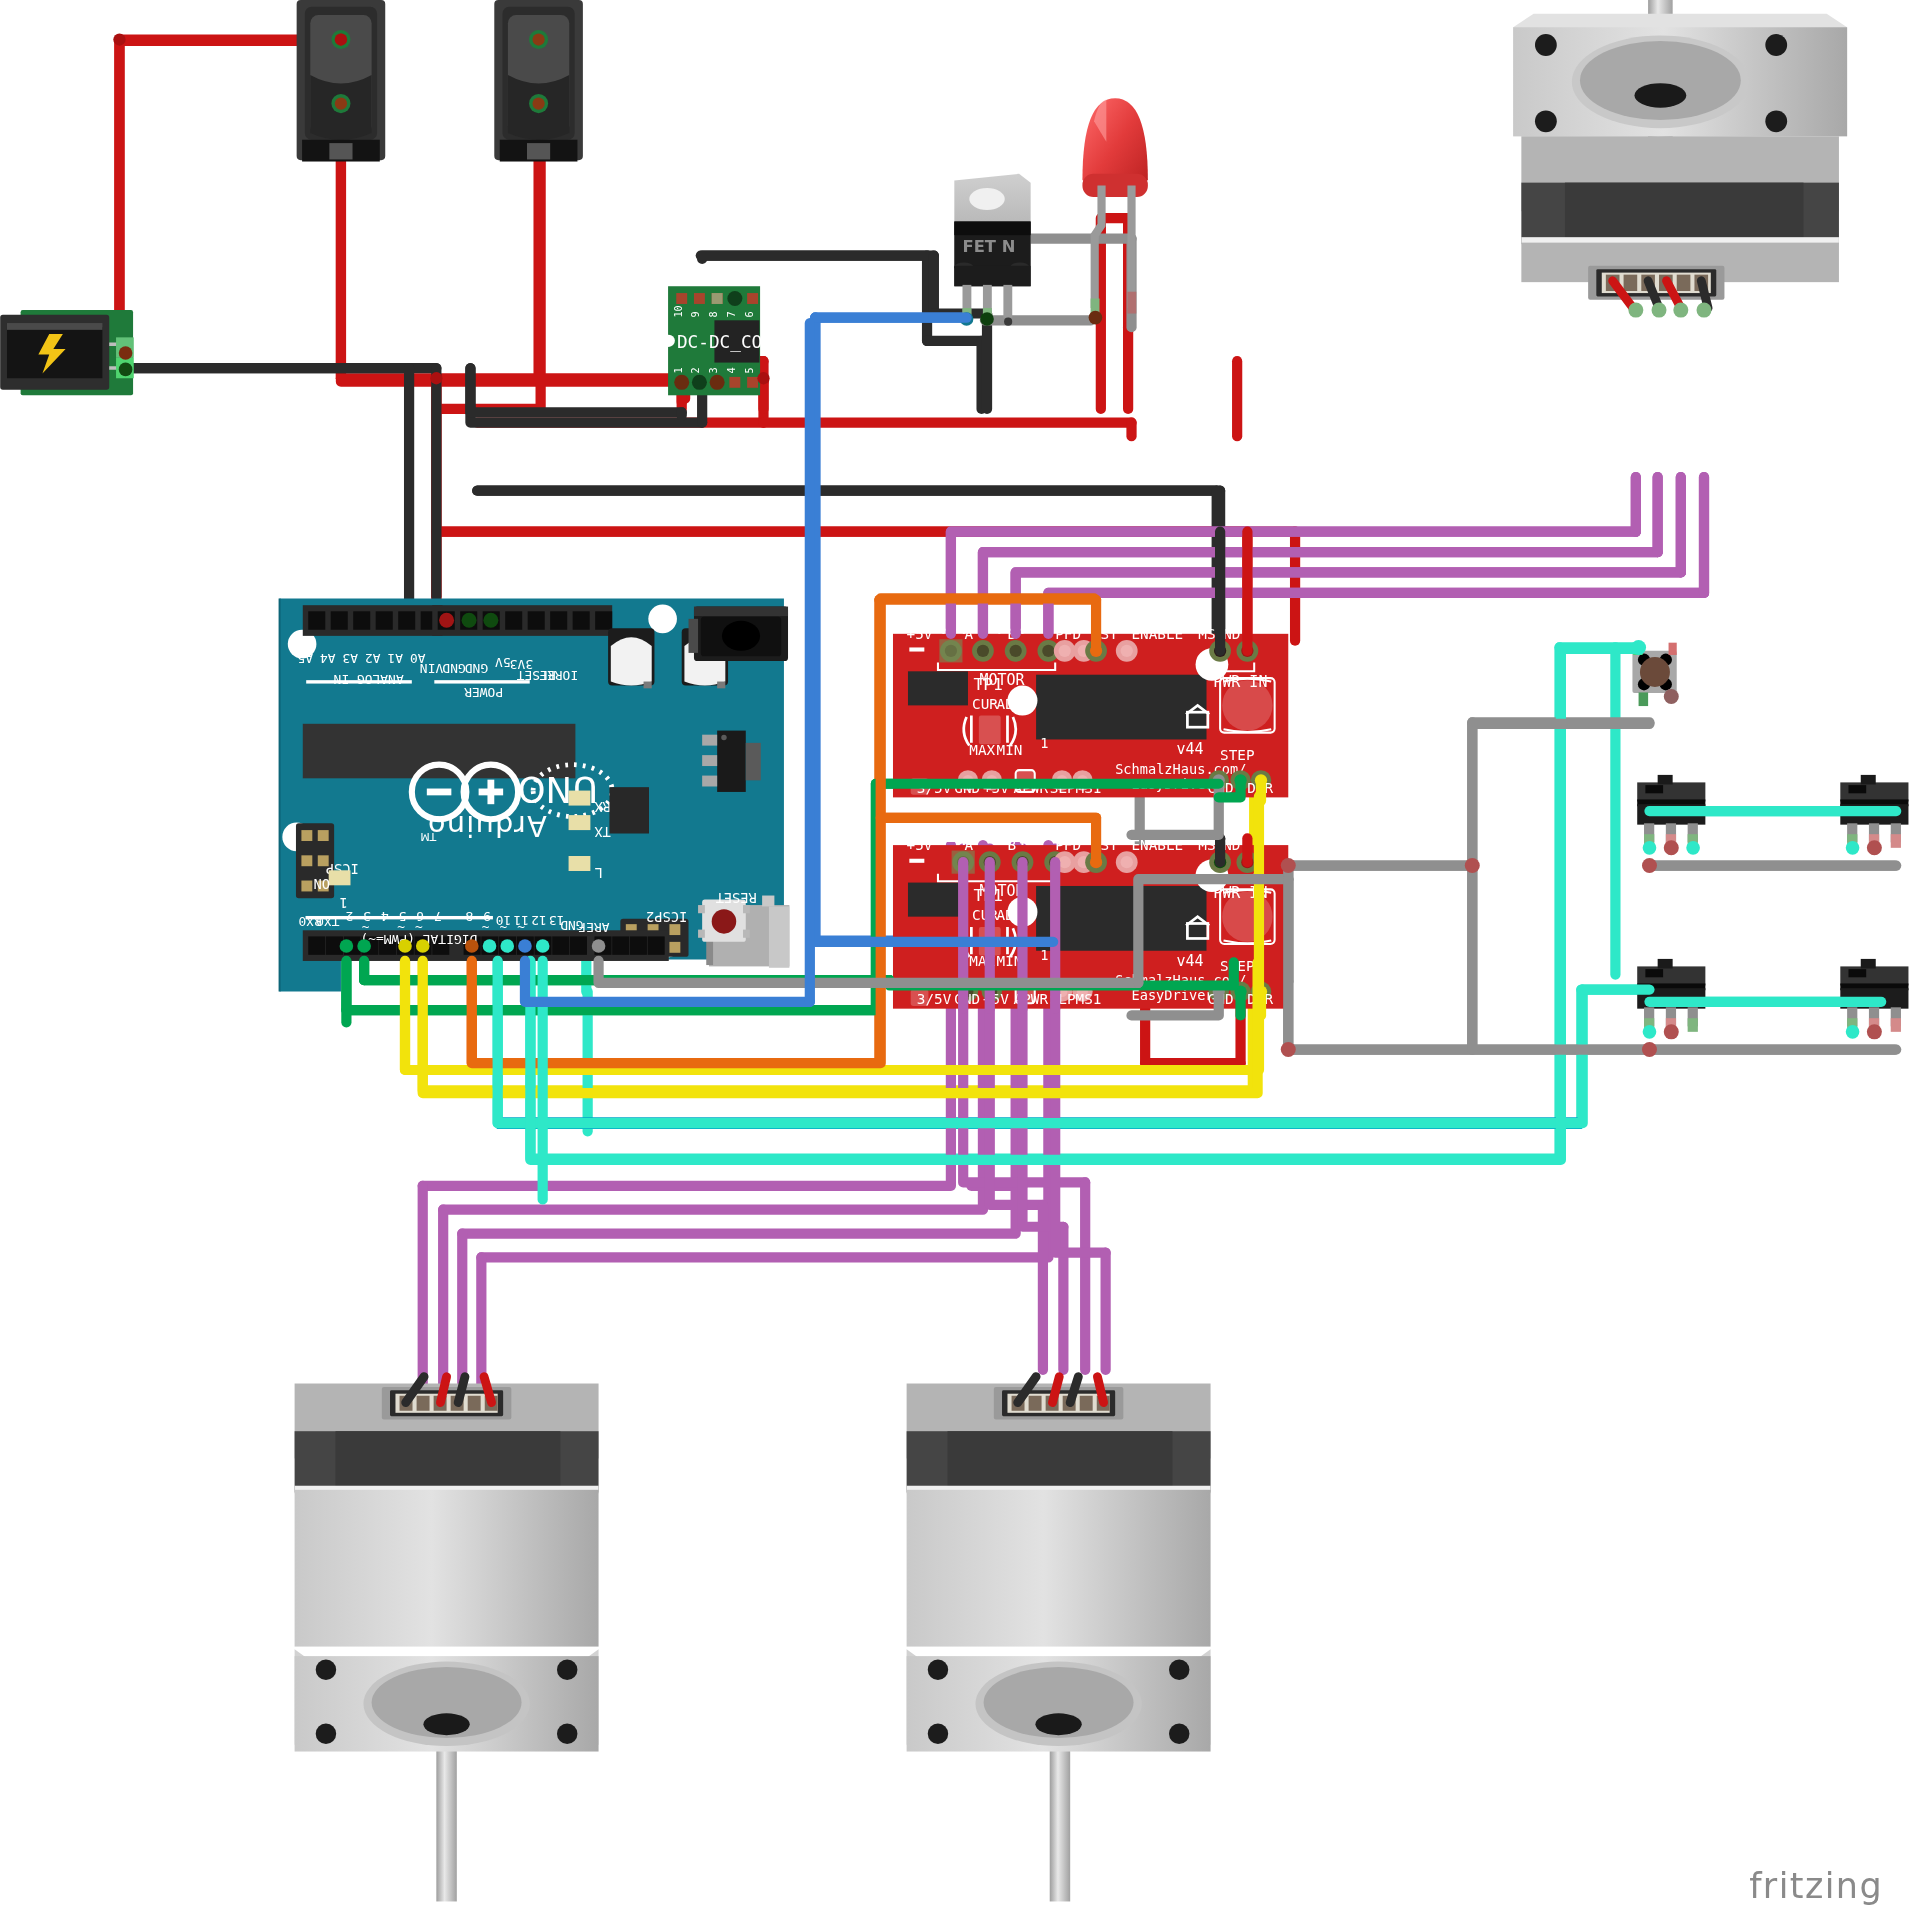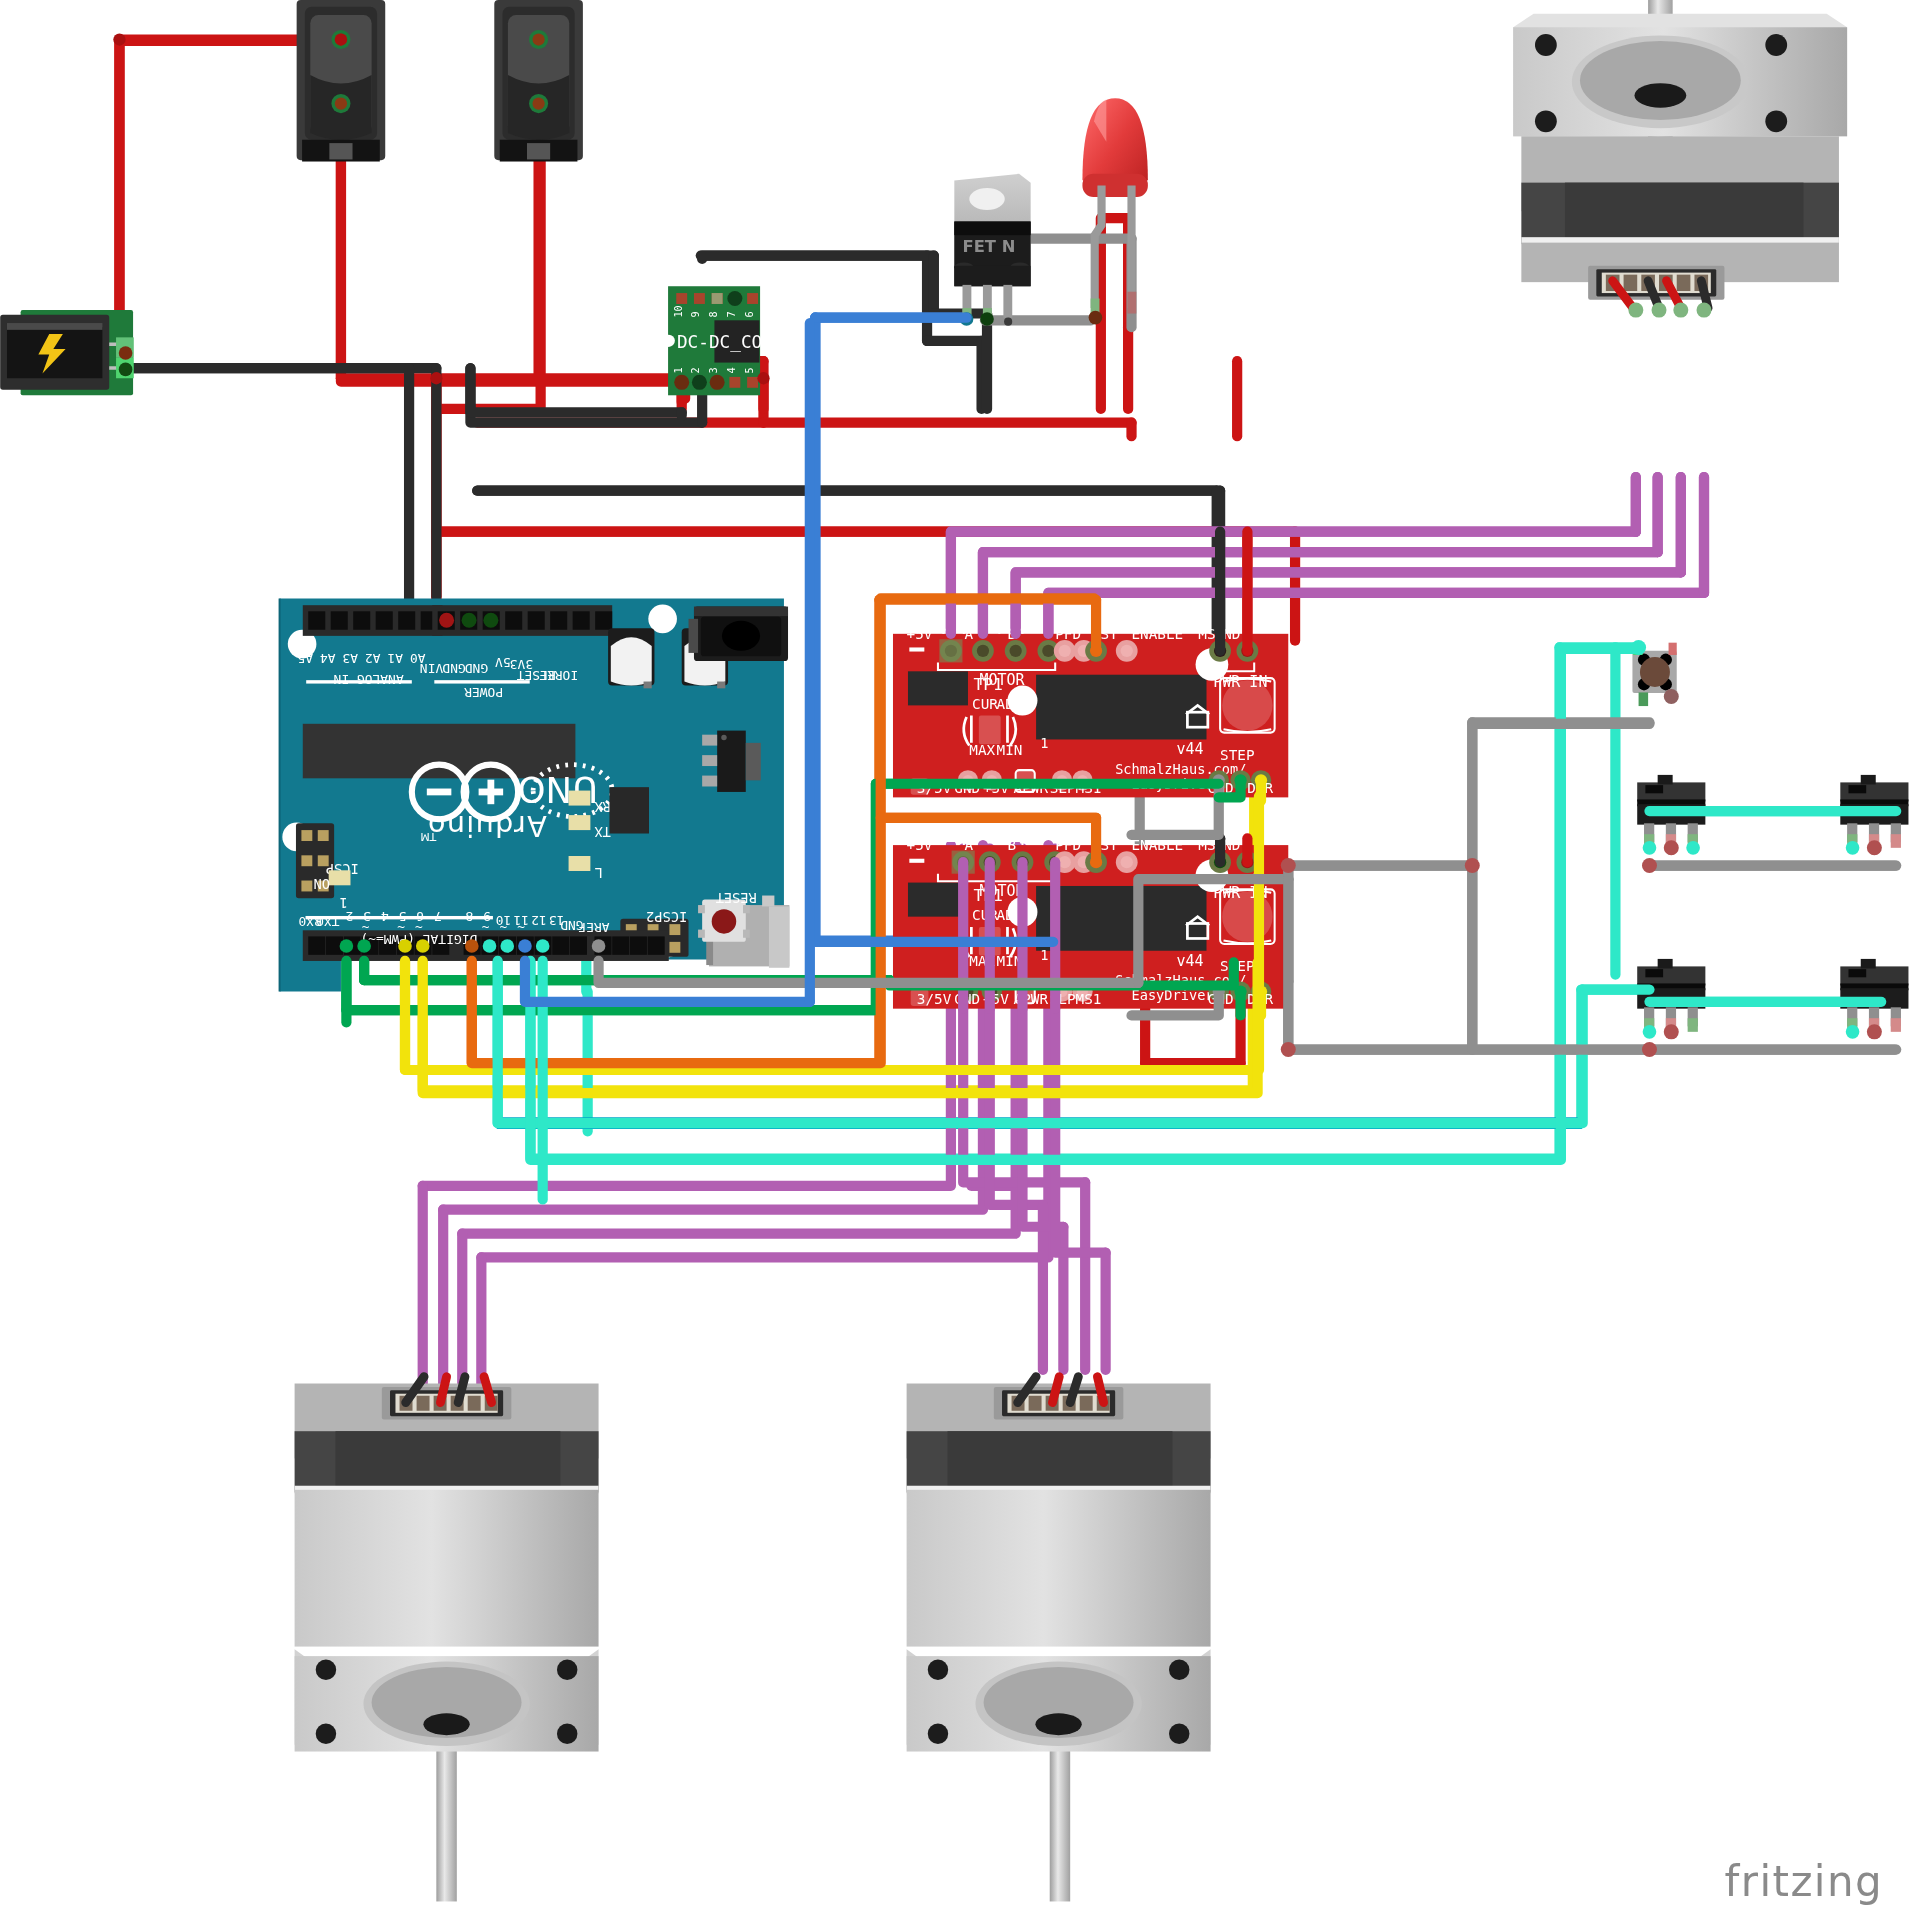--- a/index.html
+++ b/index.html
@@ -2,21 +2,21 @@
 <html style="font-size:11px"><head>
 <meta charset="utf-8">
 <style>
   html,body{margin:0;padding:0;background:#ffffff;}
   body{font-family:"DejaVu Sans Mono",monospace;}
   #stage{position:relative;width:1910px;height:1926px;background:#fff;overflow:hidden;}
   svg.layer{position:absolute;left:0;top:0;width:1910px;height:1926px;}
   #fritzing-logo{
     position:absolute;right:27px;bottom:20.4px;
     font-family:"DejaVu Sans",sans-serif;
-    font-size:42px;color:#8a8a8a;letter-spacing:1.4px;font-weight:400;
+    font-size:35px;color:#8a8a8a;letter-spacing:1.4px;font-weight:400;
   }
 </style>
 </head>
 <body>
 
 <div id="stage">
 
 <svg class="layer" viewBox="0 0 2802 2826">
   <defs>
     <linearGradient id="metalV" x1="0" y1="0" x2="0" y2="1">

